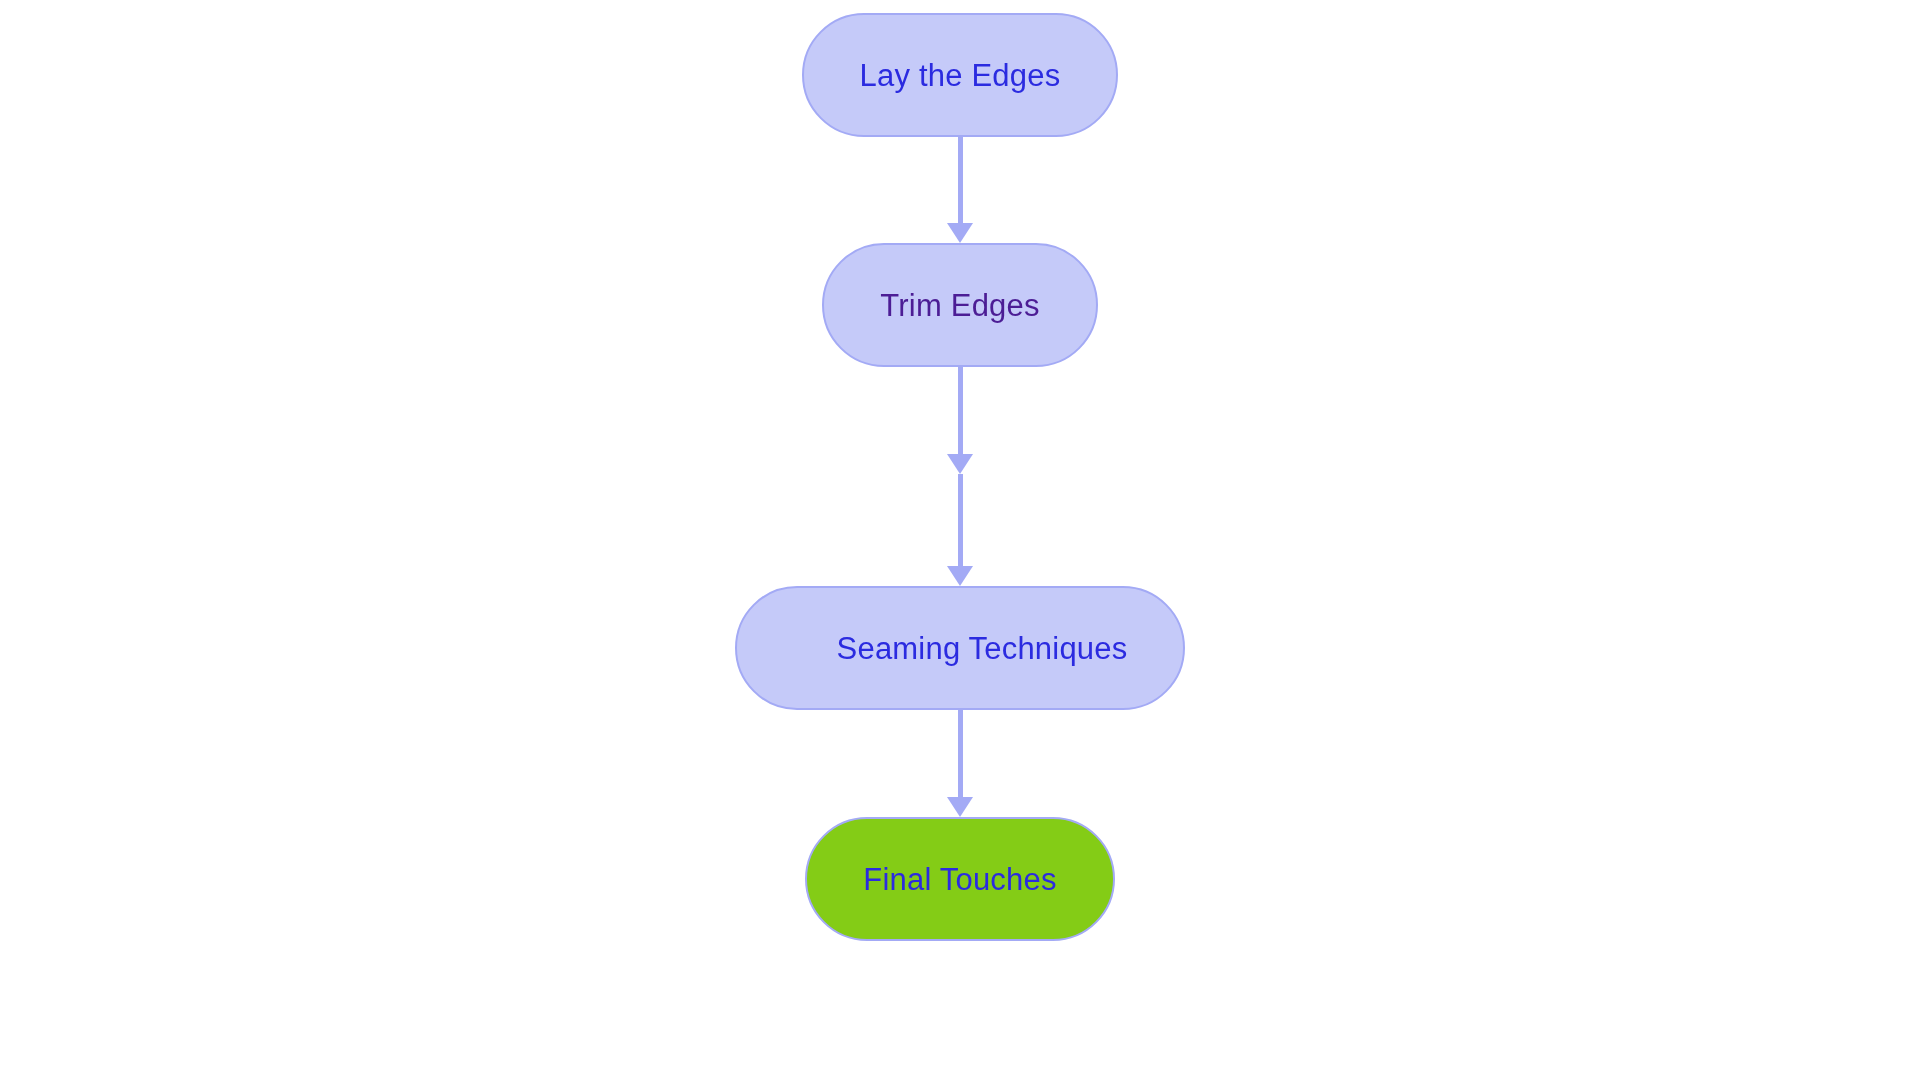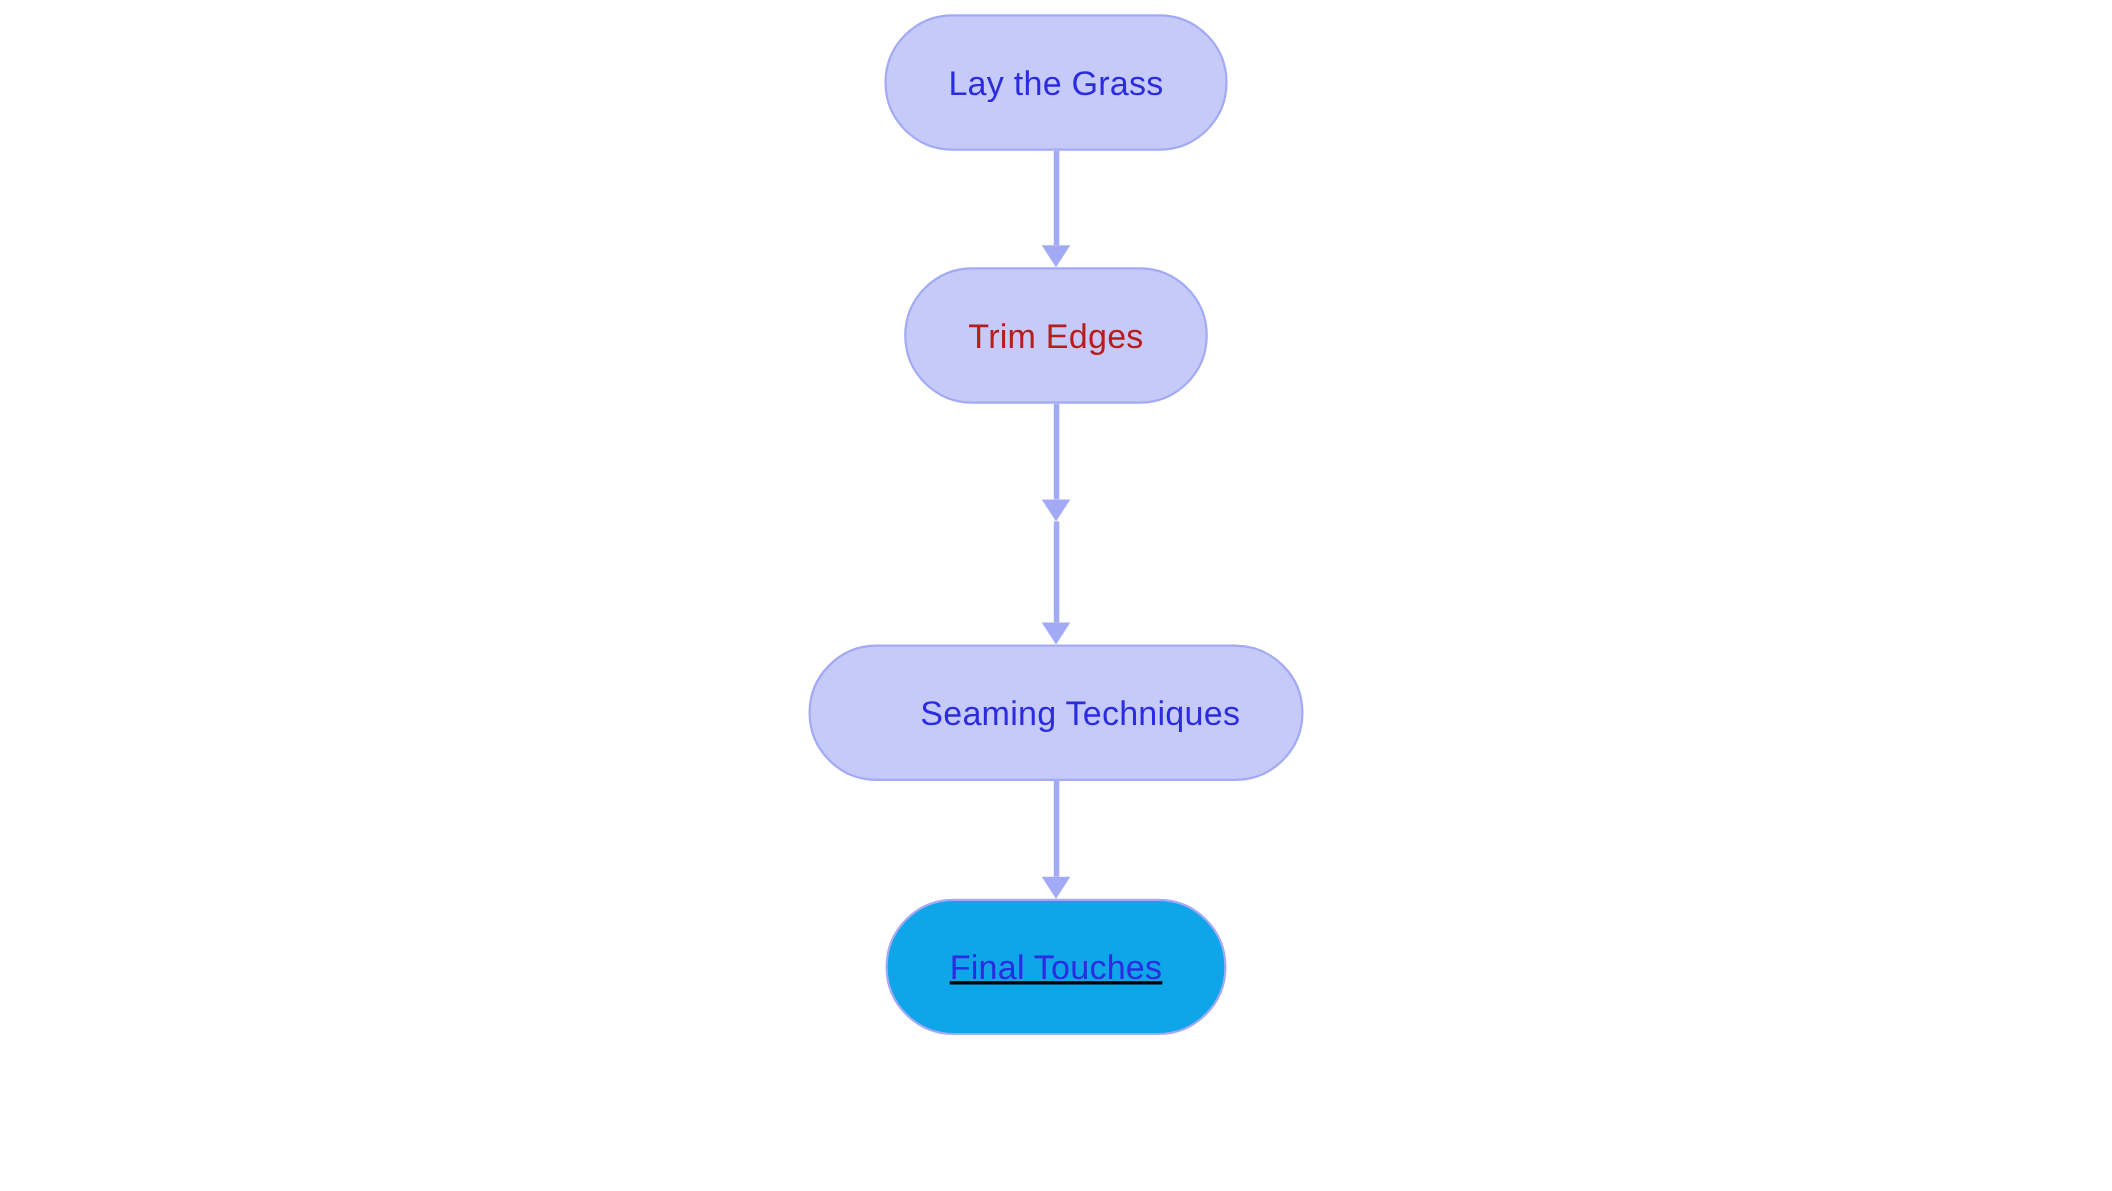--- a/index.html
+++ b/index.html
@@ -93,30 +93,30 @@
 </style>
 </head>
 <body style="background: rgb(255, 255, 255);">
 
 <div id="flowchart" style="background: rgb(255, 255, 255);">
   <div class="flow-column">
 
     <div class="spacer-top"></div>
 
     <div class="node" style="background: rgb(197, 202, 249); border-color: rgb(163, 170, 245);">
-      <span class="node-label" style="color: rgb(43, 43, 224);">Lay the Grass</span>
+      <span class="node-label" style="color: rgb(43, 43, 224);">Lay the Edges</span>
     </div>
 
     <div class="connector gap-1">
       <div class="connector-line" style="background: rgb(163, 170, 245);"></div>
       <div class="connector-arrow" style="border-top-color: rgb(163, 170, 245);"></div>
     </div>
 
     <div class="node" style="background: rgb(197, 202, 249); border-color: rgb(163, 170, 245);">
-      <span class="node-label" style="color: #b91c1c;">Trim Edges</span>
+      <span class="node-label" style="color: #4c1d95;">Trim Edges</span>
     </div>
 
     <div class="connector gap-2">
       <div class="connector-line" style="background: rgb(163, 170, 245);"></div>
       <div class="connector-arrow" style="border-top-color: rgb(163, 170, 245);"></div>
     </div>
 
 
     <div class="connector gap-3">
       <div class="connector-line" style="background: rgb(163, 170, 245);"></div>
@@ -125,18 +125,18 @@
 
     <div class="node" style="background: rgb(197, 202, 249); border-color: rgb(163, 170, 245);">
       <span class="node-label" style="color: rgb(43, 43, 224); margin-left: 44px;">Seaming Techniques</span>
     </div>
 
     <div class="connector gap-4">
       <div class="connector-line" style="background: rgb(163, 170, 245);"></div>
       <div class="connector-arrow" style="border-top-color: rgb(163, 170, 245);"></div>
     </div>
 
-    <div class="node" style="background: #0ea5e9; border-color: rgb(163, 170, 245); text-decoration: underline;">
+    <div class="node" style="background: #84cc16; border-color: rgb(163, 170, 245);">
       <span class="node-label" style="color: rgb(43, 43, 224);">Final Touches</span>
     </div>
 
   </div>
 </div>
 
 </body></html>

